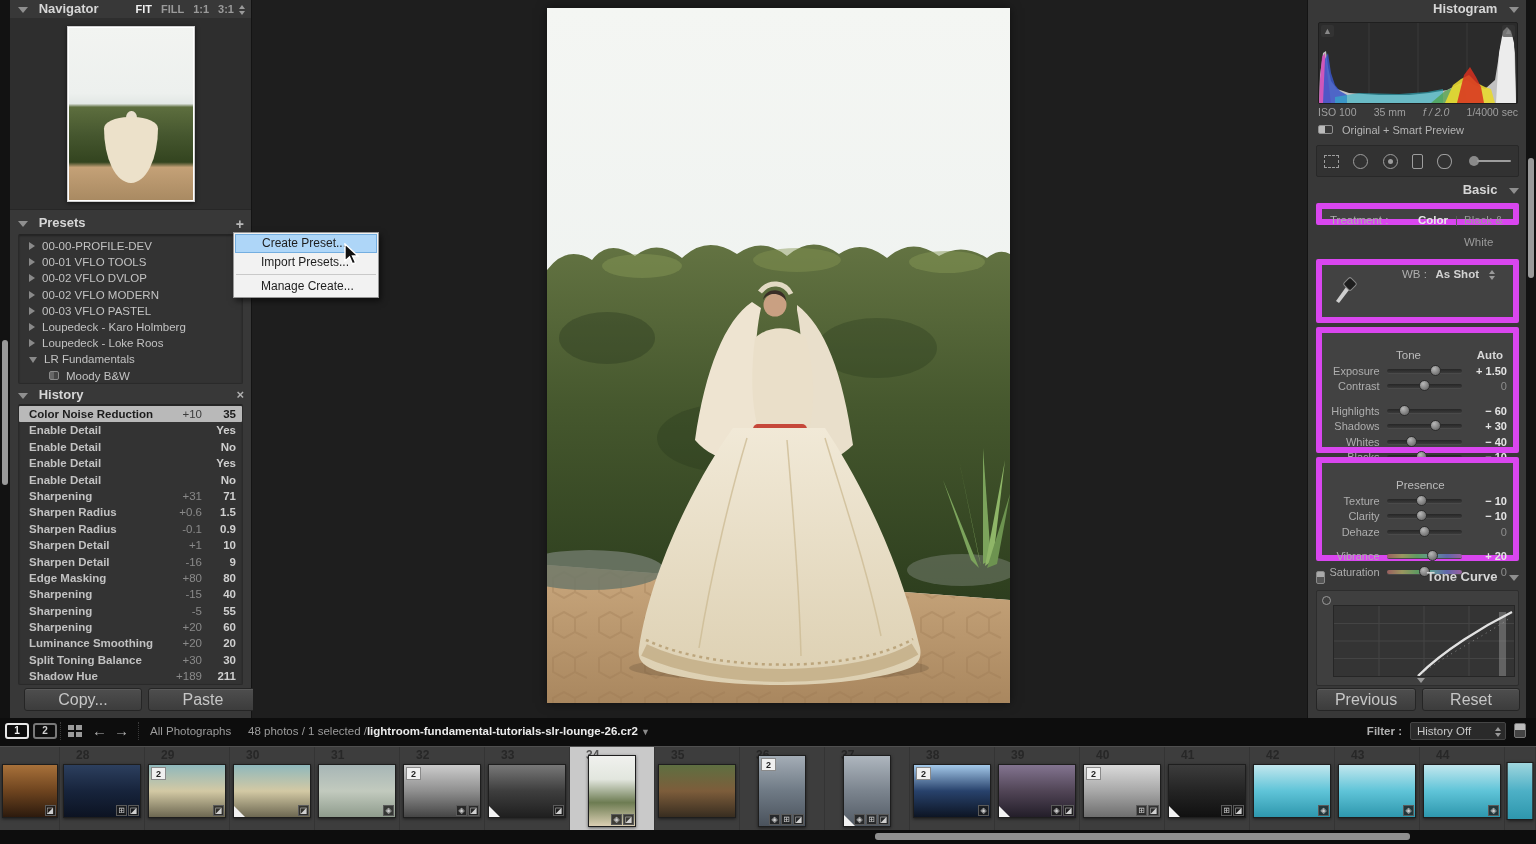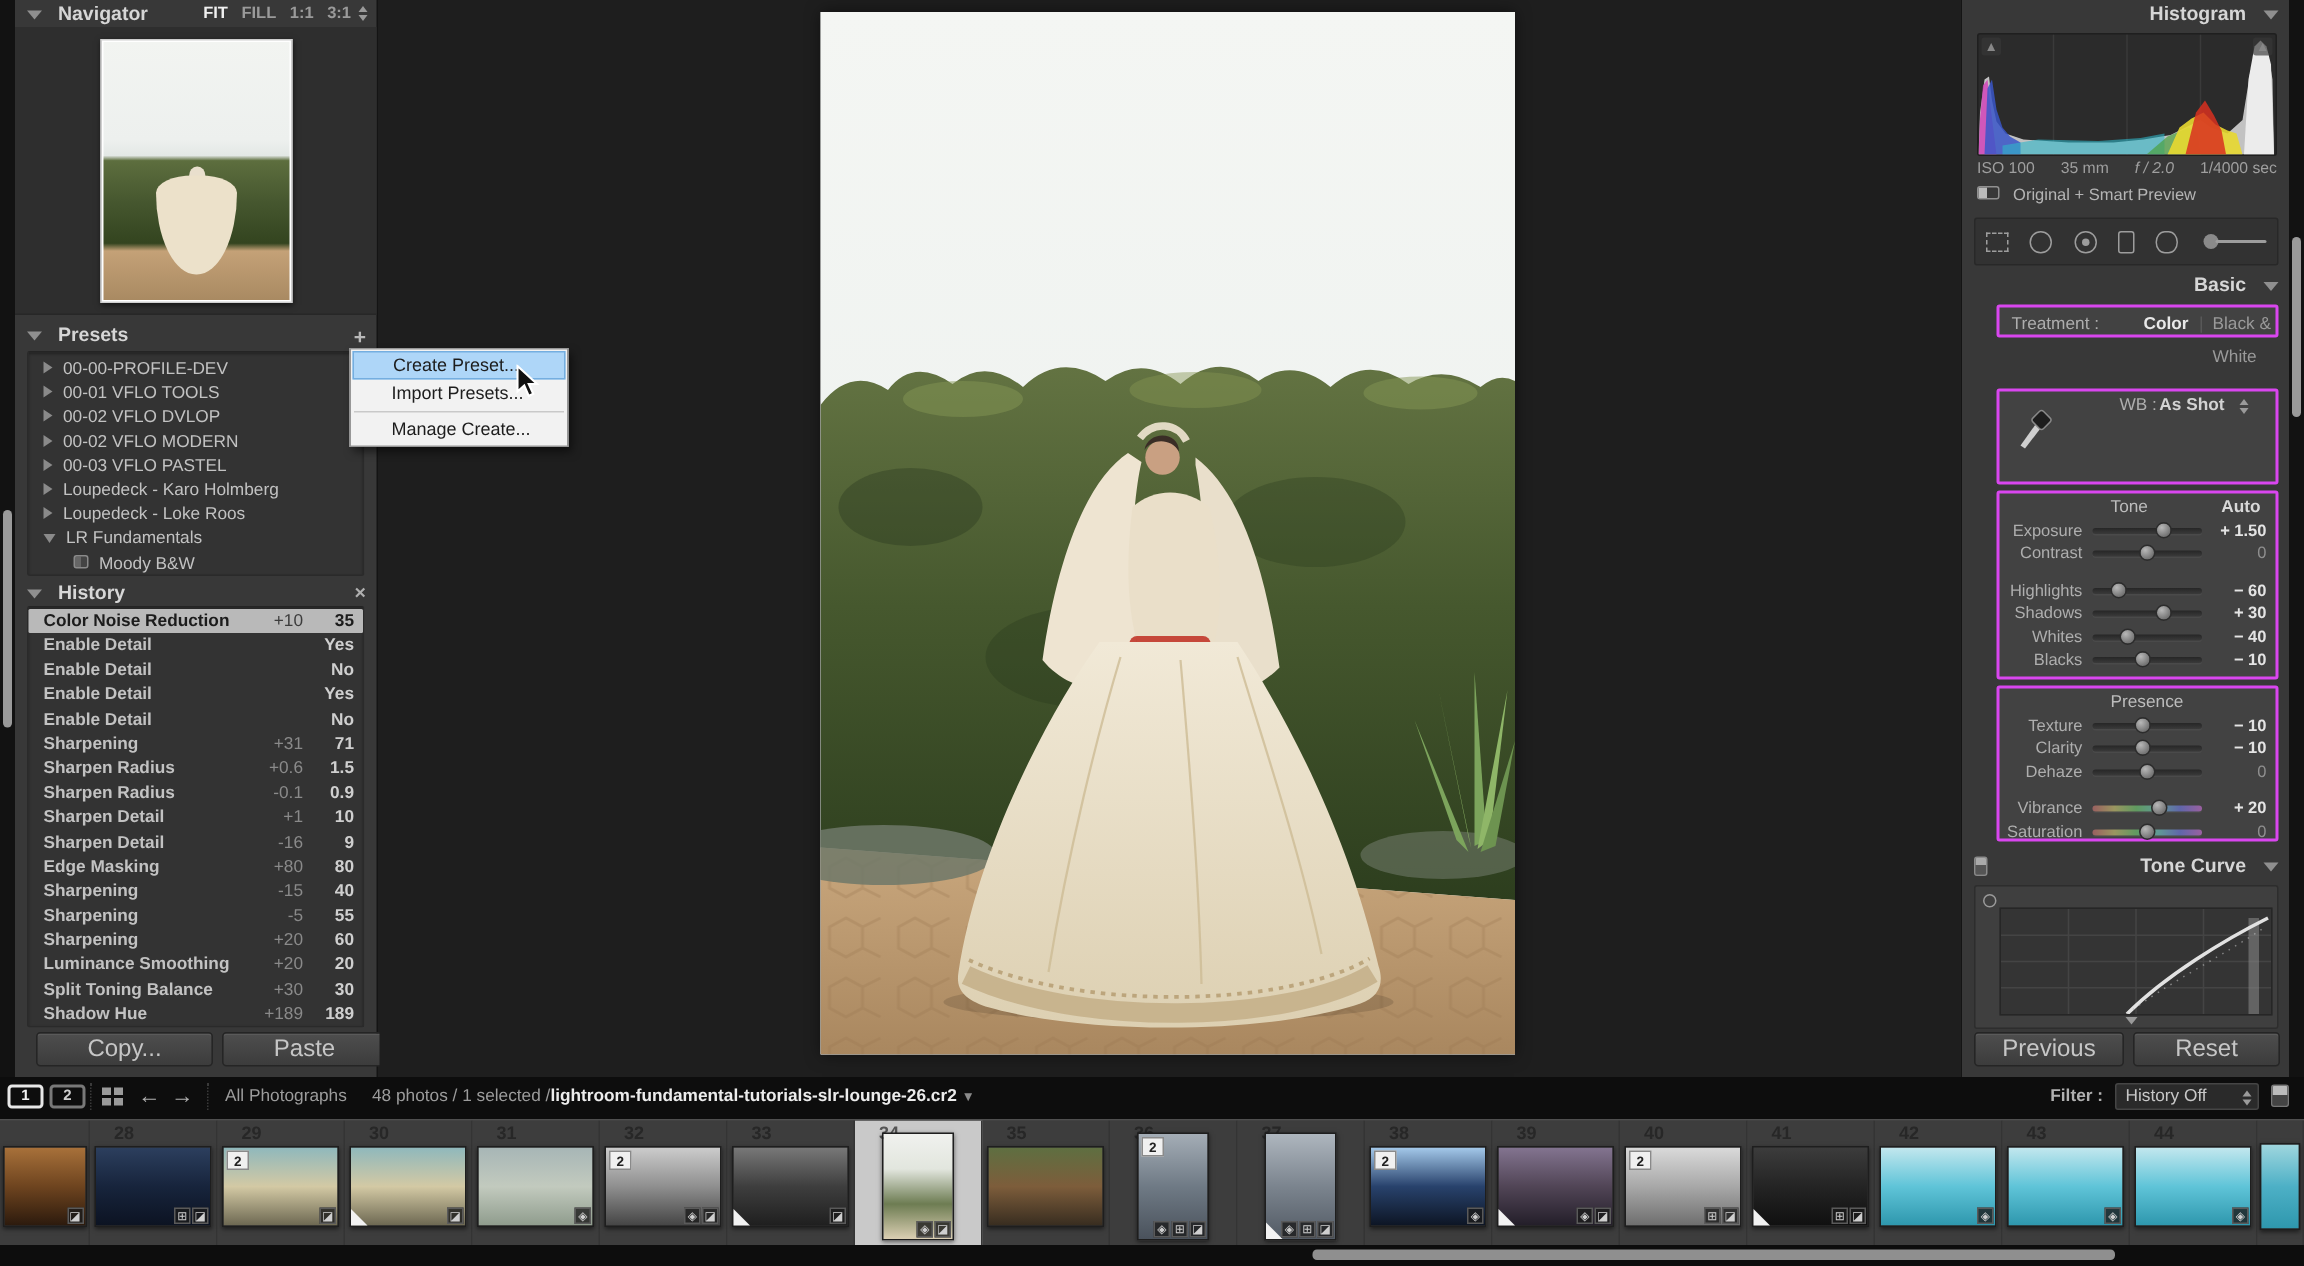--- a/index.html
+++ b/index.html
@@ -105,21 +105,21 @@
   .ts-crop { width:15px; height:13px; border:1px dashed #9d9d9d; }
   .ts-circle { width:15px; height:15px; border:1.5px solid #9d9d9d; border-radius:50%; position:relative; }
   .ts-redeye { width:15px; height:15px; border:1.5px solid #9d9d9d; border-radius:50%; position:relative; }
   .ts-redeye::after { content:""; position:absolute; left:4px; top:4px; width:5px; height:5px;
                       background:#9d9d9d; border-radius:50%; }
   .ts-rect { width:11px; height:15px; border:1.5px solid #9d9d9d; border-radius:2px; }
   .ts-brush { width:44px; height:10px; position:relative; }
   .ts-brush .line { position:absolute; left:10px; top:4px; right:0; height:2px; background:#9d9d9d; border-radius:2px; }
   .ts-brush .knob { position:absolute; left:2px; top:0; width:10px; height:10px; background:#8a8a8a; border-radius:50%; }
 
-  .group-box { position:absolute; left:23px; right:8px; background:#424242; border:2px solid #d946ef;
+  .group-box { position:absolute; left:8px; right:8px; background:#424242; border:6px solid #d946ef;
                border-radius:2px; font-size:11.5px; }
   .row-line { position:relative; height:20px; line-height:20px; padding:0 8px; }
   .lbl { color:#aeaeae; } .val-strong { color:#e8e8e8; font-weight:bold; }
   .val-mid { color:#d2d2d2; font-weight:bold; }
   .updown { display:inline-block; vertical-align:middle; margin-left:5px; }
   .updown i { display:block; width:0; height:0; border-left:3.5px solid transparent; border-right:3.5px solid transparent; }
   .updown .u { border-bottom:4px solid #9a9a9a; margin-bottom:2px; }
   .updown .dn { border-top:4px solid #9a9a9a; }
   .grid-icon { position:absolute; right:8px; top:5px; width:16px; height:14px;
                background:
@@ -134,21 +134,21 @@
   .sl-track { position:relative; width:84px; height:4px; margin:0 7px; border-radius:2px;
               background:linear-gradient(180deg,#262626,#3a3a3a); box-shadow:0 1px 0 #4a4a4a; }
   .sl-track.temp { background:linear-gradient(90deg,#5a6fc0,#6b6f66 48%,#b4ad6c); }
   .sl-track.tint { background:linear-gradient(90deg,#69a85e,#6e6f68 50%,#b07ab8); }
   .sl-track.rainbow { background:linear-gradient(90deg,#9a6060,#9a9660,#609a60,#609a96,#6066aa,#9a60a0); }
   .sl-thumb { position:absolute; top:-4px; width:11px; height:11px; margin-left:-5px; border-radius:50%;
               background:radial-gradient(circle at 35% 30%, #b8b8b8, #757575 70%); border:1px solid #2c2c2c; }
   .sl-value { width:42px; text-align:right; color:#e4e4e4; font-weight:bold; font-size:11px; }
   .sl-value.dim { color:#8e8e8e; font-weight:normal; }
   .subhdr { display:flex; justify-content:space-between; padding:3px 10px 2px 74px; font-size:11.5px;
-            color:#bcbcbc; }
+            color:#bcbcbc;margin-top:13px; }
   .subhdr .auto { color:#d8d8d8; font-weight:bold; }
 
   .dropper { position:absolute; left:10px; top:6px; width:30px; height:34px; }
 
   .panel-switch { position:absolute; left:8px; top:3px; width:9px; height:13px; border:1px solid #8a8a8a;
                   border-radius:2px; background:linear-gradient(180deg,#aaa 45%, #555 45%); }
   .curve-box { position:absolute; left:8px; right:8px; top:590px; height:96px; background:#3f3f3f;
                border:1px solid #2d2d2d; border-radius:2px; }
   .curve-target { position:absolute; left:5px; top:5px; width:9px; height:9px; border:1.5px solid #9a9a9a;
                   border-radius:50%; }
@@ -327,21 +327,21 @@
           <span class="hist-value">20</span>
         </div>
         <div class="hist-row">
           <span class="hist-label">Split Toning Balance</span>
           <span class="hist-delta">+30</span>
           <span class="hist-value">30</span>
         </div>
         <div class="hist-row">
           <span class="hist-label">Shadow Hue</span>
           <span class="hist-delta">+189</span>
-          <span class="hist-value">189</span>
+          <span class="hist-value">211</span>
         </div>
       </div>
 
     <div class="lr-btn" style="left:14px;top:688px;width:118px;">Copy...</div>
     <div class="lr-btn" style="left:138px;top:688px;width:110px;">Paste</div>
   </div>
 
   <div class="workspace">
     <div class="photo">
       <svg viewBox="0 0 463 695" preserveAspectRatio="none">

